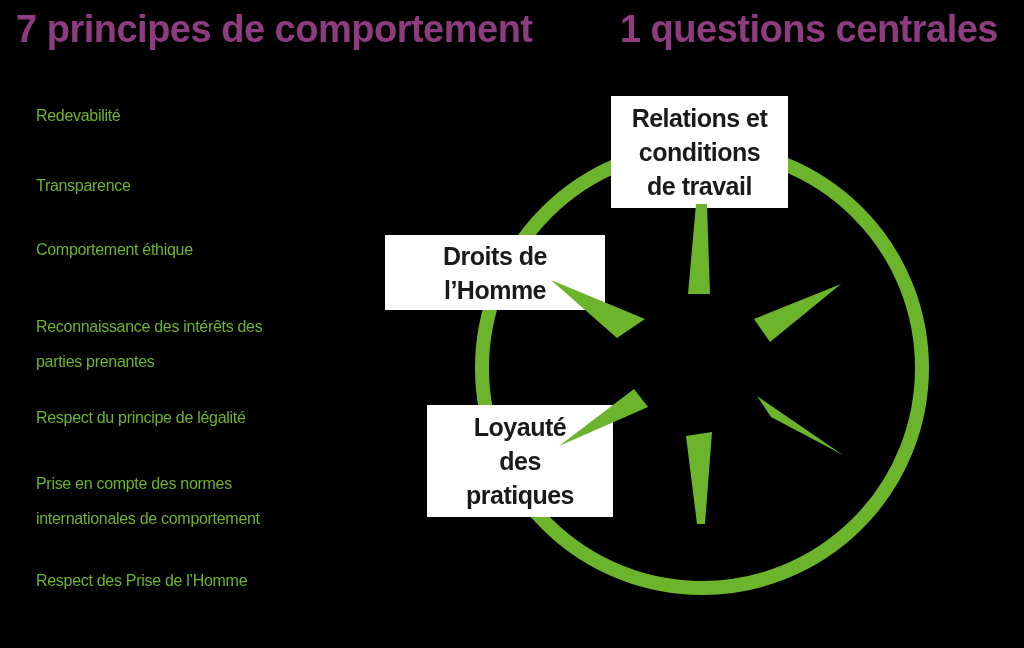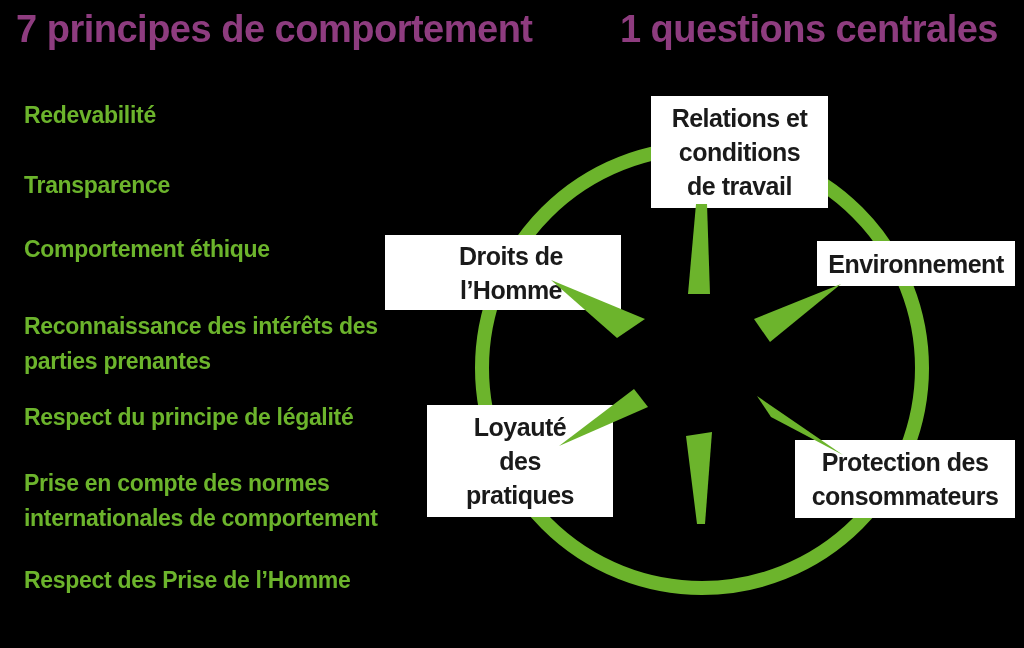--- a/index.html
+++ b/index.html
@@ -11,42 +11,42 @@
   }
   .title{
     position:absolute;top:12px;margin:0;
     font-weight:700;font-size:38px;line-height:34px;
     color:var(--title_purple,#8E3C7F);
     letter-spacing:-0.5px;white-space:nowrap;
   }
   .title-left{left:16px;}
   .title-right{right:26px;}
   .principle{
-    position:absolute;left:24px;width:400px;
-    font-weight:700;font-size:23px;line-height:35px;
+    position:absolute;left:36px;width:400px;
+    font-weight:400;font-size:16px;line-height:35px;
     color:var(--accent_green,#6CB42C);
     white-space:pre-line;letter-spacing:-0.3px;
   }
   #p1{top:98px;} #p2{top:168px;} #p3{top:232px;} #p4{top:298px;margin-top:11px;}
   #p5{top:400px;} #p6{top:466px;} #p7{top:563px;}
   .layer{position:absolute;left:0;top:0;pointer-events:none;}
   #ring-layer{z-index:1;}
   #arrow-layer{z-index:3;}
   #ring-layer circle{fill:none;stroke:var(--accent_green,#6CB42C);stroke-width:14px;}
   #arrow-layer polygon{fill:var(--accent_green,#6CB42C);}
   .qbox{
     position:absolute;z-index:2;
     background:var(--box_bg,#fff);color:var(--box_text,#1a1a1a);
     display:flex;align-items:center;justify-content:center;
     text-align:center;font-weight:700;font-size:25px;line-height:34px;
     white-space:pre-line;letter-spacing:-0.5px;
   }
-  #box-relations{left:611px;top:96px;width:177px;height:112px;margin-left:40px;}
+  #box-relations{left:611px;top:96px;width:177px;height:112px;}
   #box-environnement{left:817px;top:241px;width:198px;height:45px;}
-  #box-droits{left:385px;top:235px;width:220px;height:75px;padding-left:16px;}
+  #box-droits{left:385px;top:235px;width:220px;height:75px;}
   #box-loyaute{left:427px;top:405px;width:186px;height:112px;}
   #box-protection{left:795px;top:440px;width:220px;height:78px;}
   #box-contribution{left:594px;top:525px;width:214px;height:115px;}
 </style>
 </head>
 <body>
 
 <div class="canvas">
 
   <h1 class="title title-left">7 principes de comportement</h1>
@@ -66,35 +66,28 @@
 
   <svg id="ring-layer" class="layer" width="1024" height="648" viewBox="0 0 1024 648">
     <circle cx="702" cy="368" r="220"></circle>
   </svg>
 
   <div class="qbox" id="box-relations">
     <span>Relations et
 conditions
 de travail</span>
   </div>
-  <div class="qbox" id="box-environnement">
-    <span>Environnement</span>
-  </div>
   <div class="qbox" id="box-droits">
     <span>Droits de
 l’Homme</span>
   </div>
   <div class="qbox" id="box-loyaute">
     <span>Loyauté
 des
 pratiques</span>
-  </div>
-  <div class="qbox" id="box-protection">
-    <span>Protection des
-consommateurs</span>
   </div>
 
   <svg id="arrow-layer" class="layer" width="1024" height="648" viewBox="0 0 1024 648">
     <polygon points="696,204 707,204 710,294 688,294"></polygon>
     <polygon points="841,284 754,319 770,342"></polygon>
     <polygon points="551,280 645,319 617,338"></polygon>
     <polygon points="559,446 634,389 648,407"></polygon>
     <polygon points="843,455 771,417 757,396"></polygon>
     <polygon points="697,524 705,524 712,432 686,436"></polygon>
   </svg>

